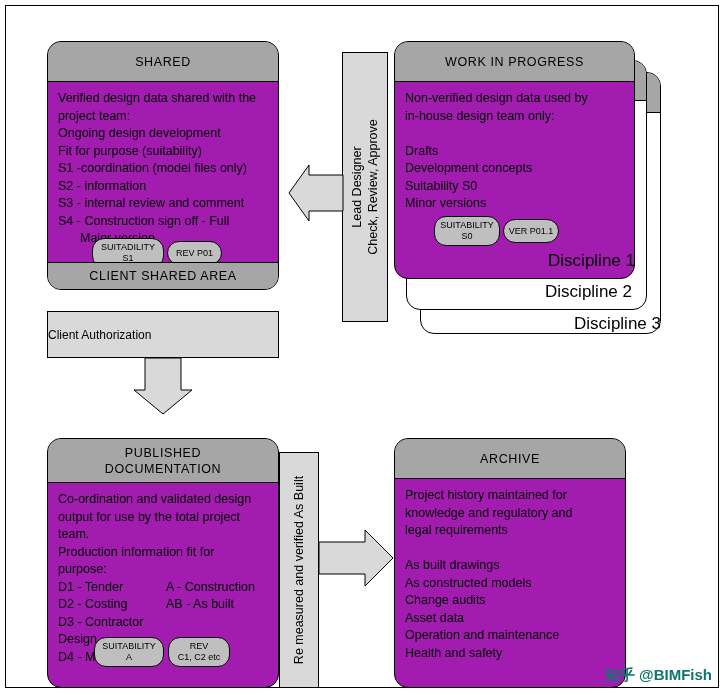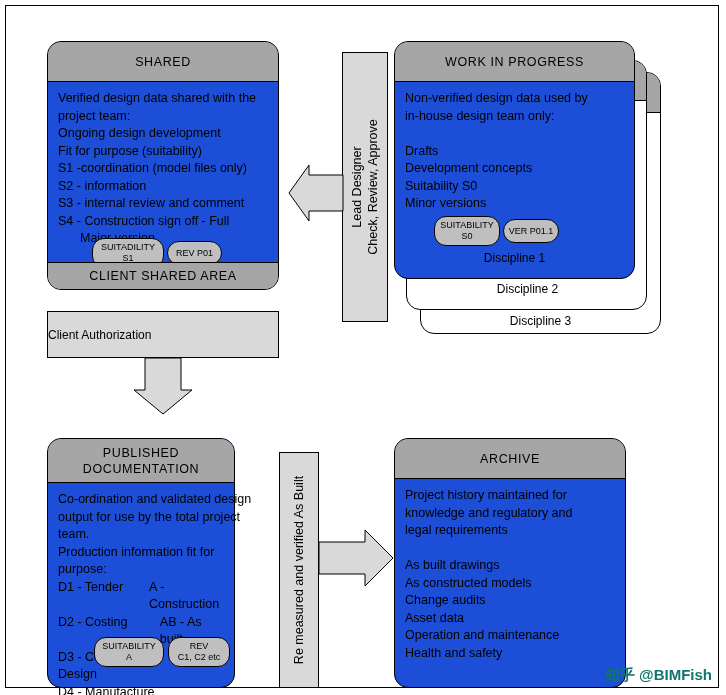--- a/index.html
+++ b/index.html
@@ -11,21 +11,21 @@
     position:relative;
     overflow:hidden;
   }
   .frame{
     position:absolute;left:5px;top:5px;width:714px;height:683px;
     border:1px solid #000;box-sizing:border-box;
   }
   .box{
     position:absolute;
     border:1px solid #000;
-    background:#1d4ed8;
+    background:#a21caf;
     border-radius:14px;
     box-sizing:border-box;
   }
   .box .hdr{
     background:#a6a6a6;
     border-bottom:1px solid #000;
     border-radius:13px 13px 0 0;
     text-align:center;
     font-size:12.5px;
     letter-spacing:0.6px;
@@ -44,40 +44,40 @@
   #shared{left:47px;top:41px;width:232px;height:238px;}
   #shared .hdr{height:40px;line-height:28px;}
   #client-shared{left:47px;top:262px;width:232px;height:28px;border-radius:0 0 14px 14px;background:#a6a6a6;}
   #client-shared .hdr{border-radius:0 0 13px 13px;border-bottom:none;height:26px;line-height:14px;padding-top:6px;}
   
   #wip3{left:420px;top:72px;width:241px;height:262px;border-radius:14px;background:#ffffff;}
   #wip2{left:406px;top:60px;width:241px;height:250px;border-radius:14px;background:#ffffff;}
   #wip{left:394px;top:41px;width:241px;height:238px;}
   #wip .hdr{height:40px;line-height:28px;}
   .disc-label{
-    position:absolute;font-size:12px;text-align:center;
+    position:absolute;font-size:17px;text-align:right;
   }
   
   #lead-bar{
     position:absolute;left:342px;top:52px;width:46px;height:270px;
     background:#d9d9d9;border:1px solid #000;box-sizing:border-box;
   }
   #lead-bar .vtext{
     position:absolute;left:50%;top:50%;
     transform:translate(-50%,-50%) rotate(-90deg);
     white-space:nowrap;font-size:12.5px;text-align:center;line-height:16px;
   }
   
   #client-auth{
     position:absolute;left:47px;top:311px;width:232px;height:47px;
     background:#d9d9d9;border:1px solid #000;box-sizing:border-box;
     font-size:12px;display:flex;align-items:center;
   }
   
-  #published{left:47px;top:438px;width:188px;height:250px;}
+  #published{left:47px;top:438px;width:232px;height:250px;}
   #published .hdr{height:44px;line-height:16px;padding-top:6px;}
   
   #archive{left:394px;top:438px;width:232px;height:250px;}
   #archive .hdr{height:40px;line-height:28px;}
   
   #remeasure{
     position:absolute;left:279px;top:452px;width:40px;height:236px;
     background:#d9d9d9;border:1px solid #000;box-sizing:border-box;
   }
   #remeasure .vtext{

